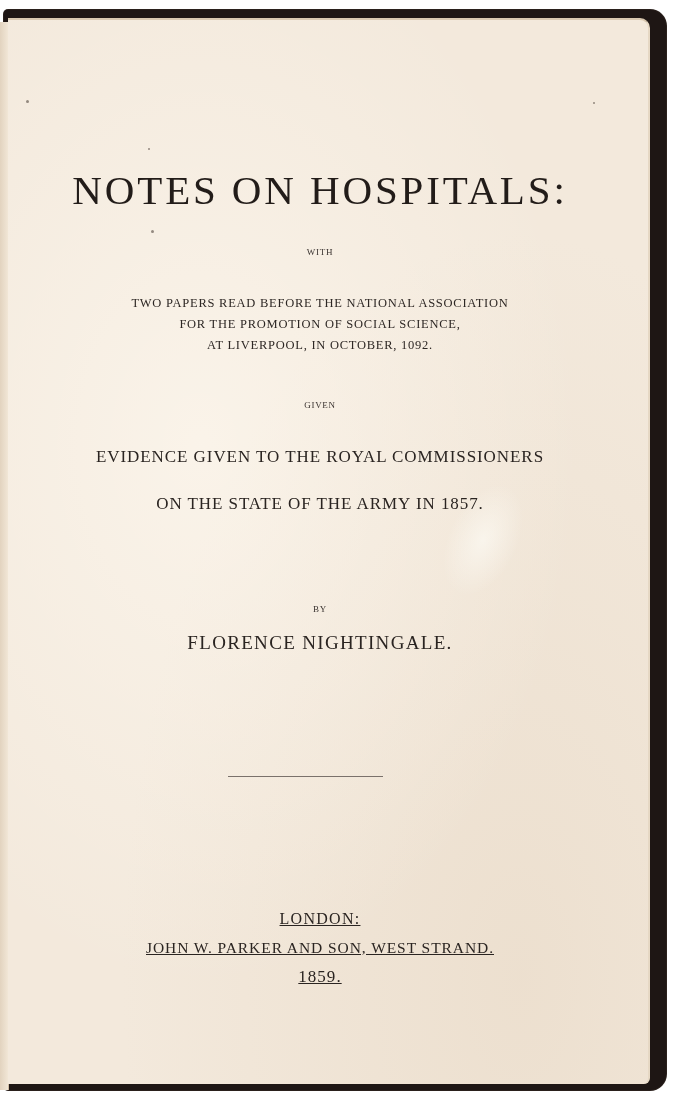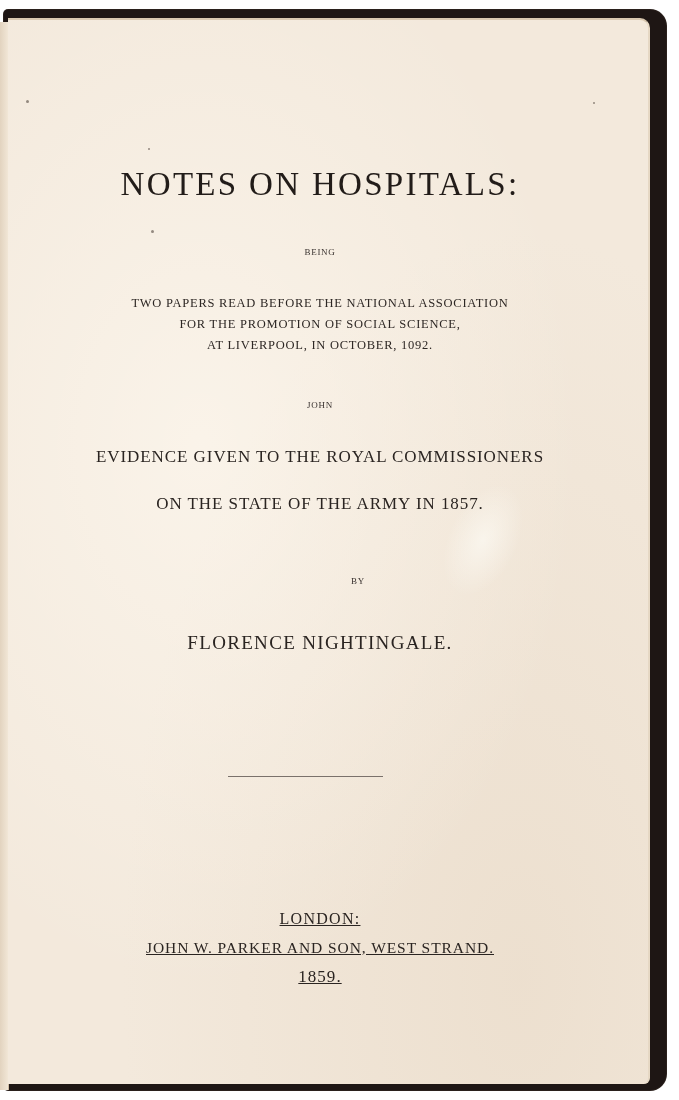--- a/index.html
+++ b/index.html
@@ -58,21 +58,21 @@
     .line {
       position: absolute;
       left: 0;
       width: 100%;
       text-align: center;
       white-space: nowrap;
       letter-spacing: 0.02em;
     }
     .title {
       top: 146px;
-      font-size: 33px;
+      font-size: 41px;
       letter-spacing: 0.07em;
       font-weight: normal;
       color: #221c19;
       left: -8px;
     }
     .small-caps-sm {
       font-size: 9px;
       letter-spacing: 0.08em;
       color: #3a3330;
     }
@@ -88,21 +88,21 @@
     .papers-3 { top: 318px; }
     .with { top: 380px; left: -8px; }
     .evidence {
       font-size: 17px;
       letter-spacing: 0.055em;
       color: #2a2421;
       left: -8px;
     }
     .evidence-1 { top: 427px; }
     .evidence-2 { top: 474px; }
-    .by { top: 556px; left: -8px; padding-left: 38px; }
+    .by { top: 584px; left: -8px; }
     .author {
       top: 612px;
       font-size: 19px;
       letter-spacing: 0.07em;
       color: #2a2421;
       left: -8px;
       font-family: Liberation Serif, serif;
     }
     .rule {
       position: absolute;
@@ -149,27 +149,27 @@
 
   <div class="page">
     <div class="stain"></div>
     <div class="speck" style="left:18px; top:80px;"></div>
     <div class="speck" style="left:143px; top:210px;"></div>
     <div class="speck" style="left:585px; top:82px; width:2px; height:2px;"></div>
     <div class="speck" style="left:140px; top:128px; width:2px; height:2px;"></div>
 
     <div class="line title">NOTES ON HOSPITALS:</div>
 
-    <div class="line small-caps-sm being">BEING</div>
+    <div class="line small-caps-sm being">WITH</div>
 
     <div class="line papers papers-2">FOR THE PROMOTION OF SOCIAL SCIENCE,</div>
     <div class="line papers papers-1">TWO PAPERS READ BEFORE THE NATIONAL ASSOCIATION</div>
     <div class="line papers papers-3">AT LIVERPOOL, IN OCTOBER, 1092.</div>
 
-    <div class="line small-caps-sm with">JOHN</div>
+    <div class="line small-caps-sm with">GIVEN</div>
 
     <div class="line evidence evidence-1">EVIDENCE GIVEN TO THE ROYAL COMMISSIONERS</div>
     <div class="line evidence evidence-2">ON THE STATE OF THE ARMY  IN 1857.</div>
 
     <div class="line small-caps-sm by">BY</div>
 
     <div class="line author">FLORENCE NIGHTINGALE.</div>
 
     <div class="rule"></div>
 

